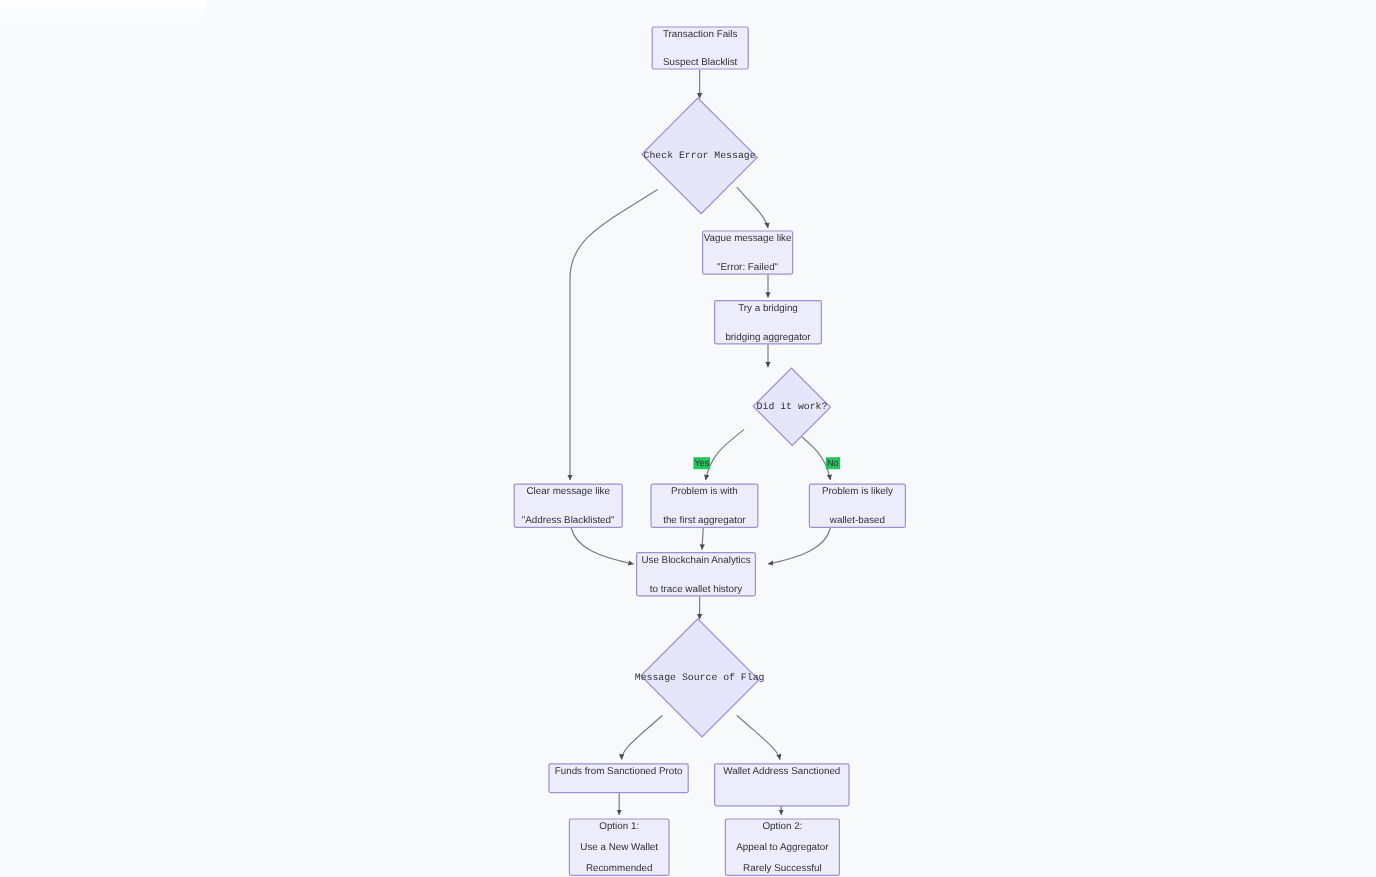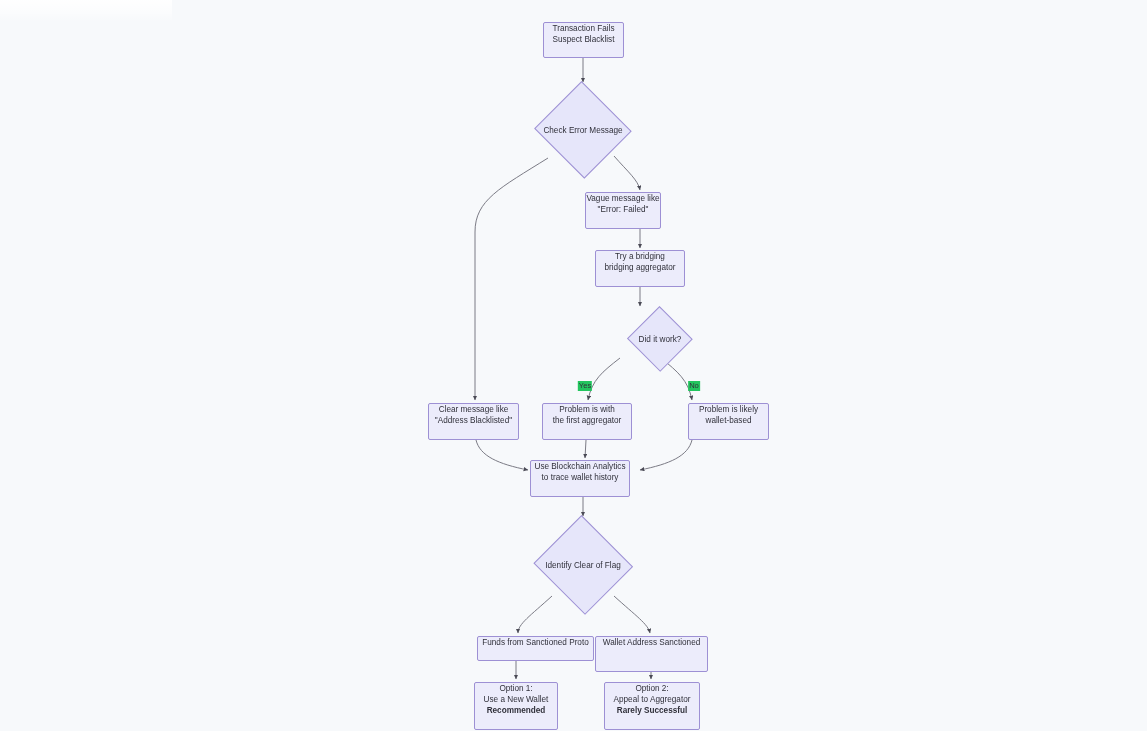--- a/index.html
+++ b/index.html
@@ -40,36 +40,37 @@
   }
   .node {
     position: absolute;
     box-sizing: border-box;
     background: #ececfb;
     border: 1px solid #9d90d4;
     border-radius: 2px;
     display: flex;
     flex-direction: column;
     align-items: center;
-    justify-content: flex-start;
+    justify-content: space-between;
     color: #30303a;
     font-size: 8.2px;
     line-height: 11.2px;
     text-align: center;
     white-space: nowrap;
   }
   .node .line { display: block; }
-  .node .line.bold { font-weight: bold; }
-  .node.clip { overflow: hidden; margin-left: 20px; }
+  .node .line.bold { font-weight: normal; }
+  .node.clip { overflow: hidden; }
 
   .diamond {
     position: absolute;
     display: flex;
     align-items: center;
     justify-content: center;
+    font-family: Liberation Mono, monospace;
   }
   .diamond .shape {
     position: absolute;
     left: 50%; top: 50%;
     background: #e6e6fa;
     border: 1px solid #9d90d4;
     transform: translate(-50%, -50%) rotate(45deg);
   }
   .diamond .dlabel {
     position: relative;
@@ -149,31 +150,31 @@
         <div class="dlabel">Did it work?</div>
       </div>
       <div class="node" style="left: 428px; top: 403px; width: 91px; height: 37px;">
         <span class="line">Clear message like</span>
         <span class="line">"Address Blacklisted"</span>
       </div>
       <div class="node" style="left: 542px; top: 403px; width: 90px; height: 37px;">
         <span class="line">Problem is with</span>
         <span class="line">the first aggregator</span>
       </div>
-      <div class="node" style="left: 688px; top: 403px; width: 81px; height: 37px;">
+      <div class="node" style="left: 674px; top: 403px; width: 81px; height: 37px;">
         <span class="line">Problem is likely</span>
         <span class="line">wallet-based</span>
       </div>
       <div class="node" style="left: 530px; top: 460px; width: 100px; height: 37px;">
         <span class="line">Use Blockchain Analytics</span>
         <span class="line">to trace wallet history</span>
       </div>
       <div class="diamond" style="left: 533px; top: 518px; width: 100px; height: 94px;">
         <div class="shape" style="width: 70.7107px; height: 66.468px;"></div>
-        <div class="dlabel">Identify Clear of Flag</div>
+        <div class="dlabel">Message Source of Flag</div>
       </div>
       <div class="node clip" style="left: 457px; top: 636px; width: 117px; height: 25px;">
         <span class="line">Funds from Sanctioned Proto</span>
       </div>
       <div class="node" style="left: 595px; top: 636px; width: 113px; height: 36px;">
         <span class="line">Wallet Address Sanctioned</span>
       </div>
       <div class="node" style="left: 474px; top: 682px; width: 84px; height: 48px;">
         <span class="line">Option 1:</span>
         <span class="line">Use a New Wallet</span>

